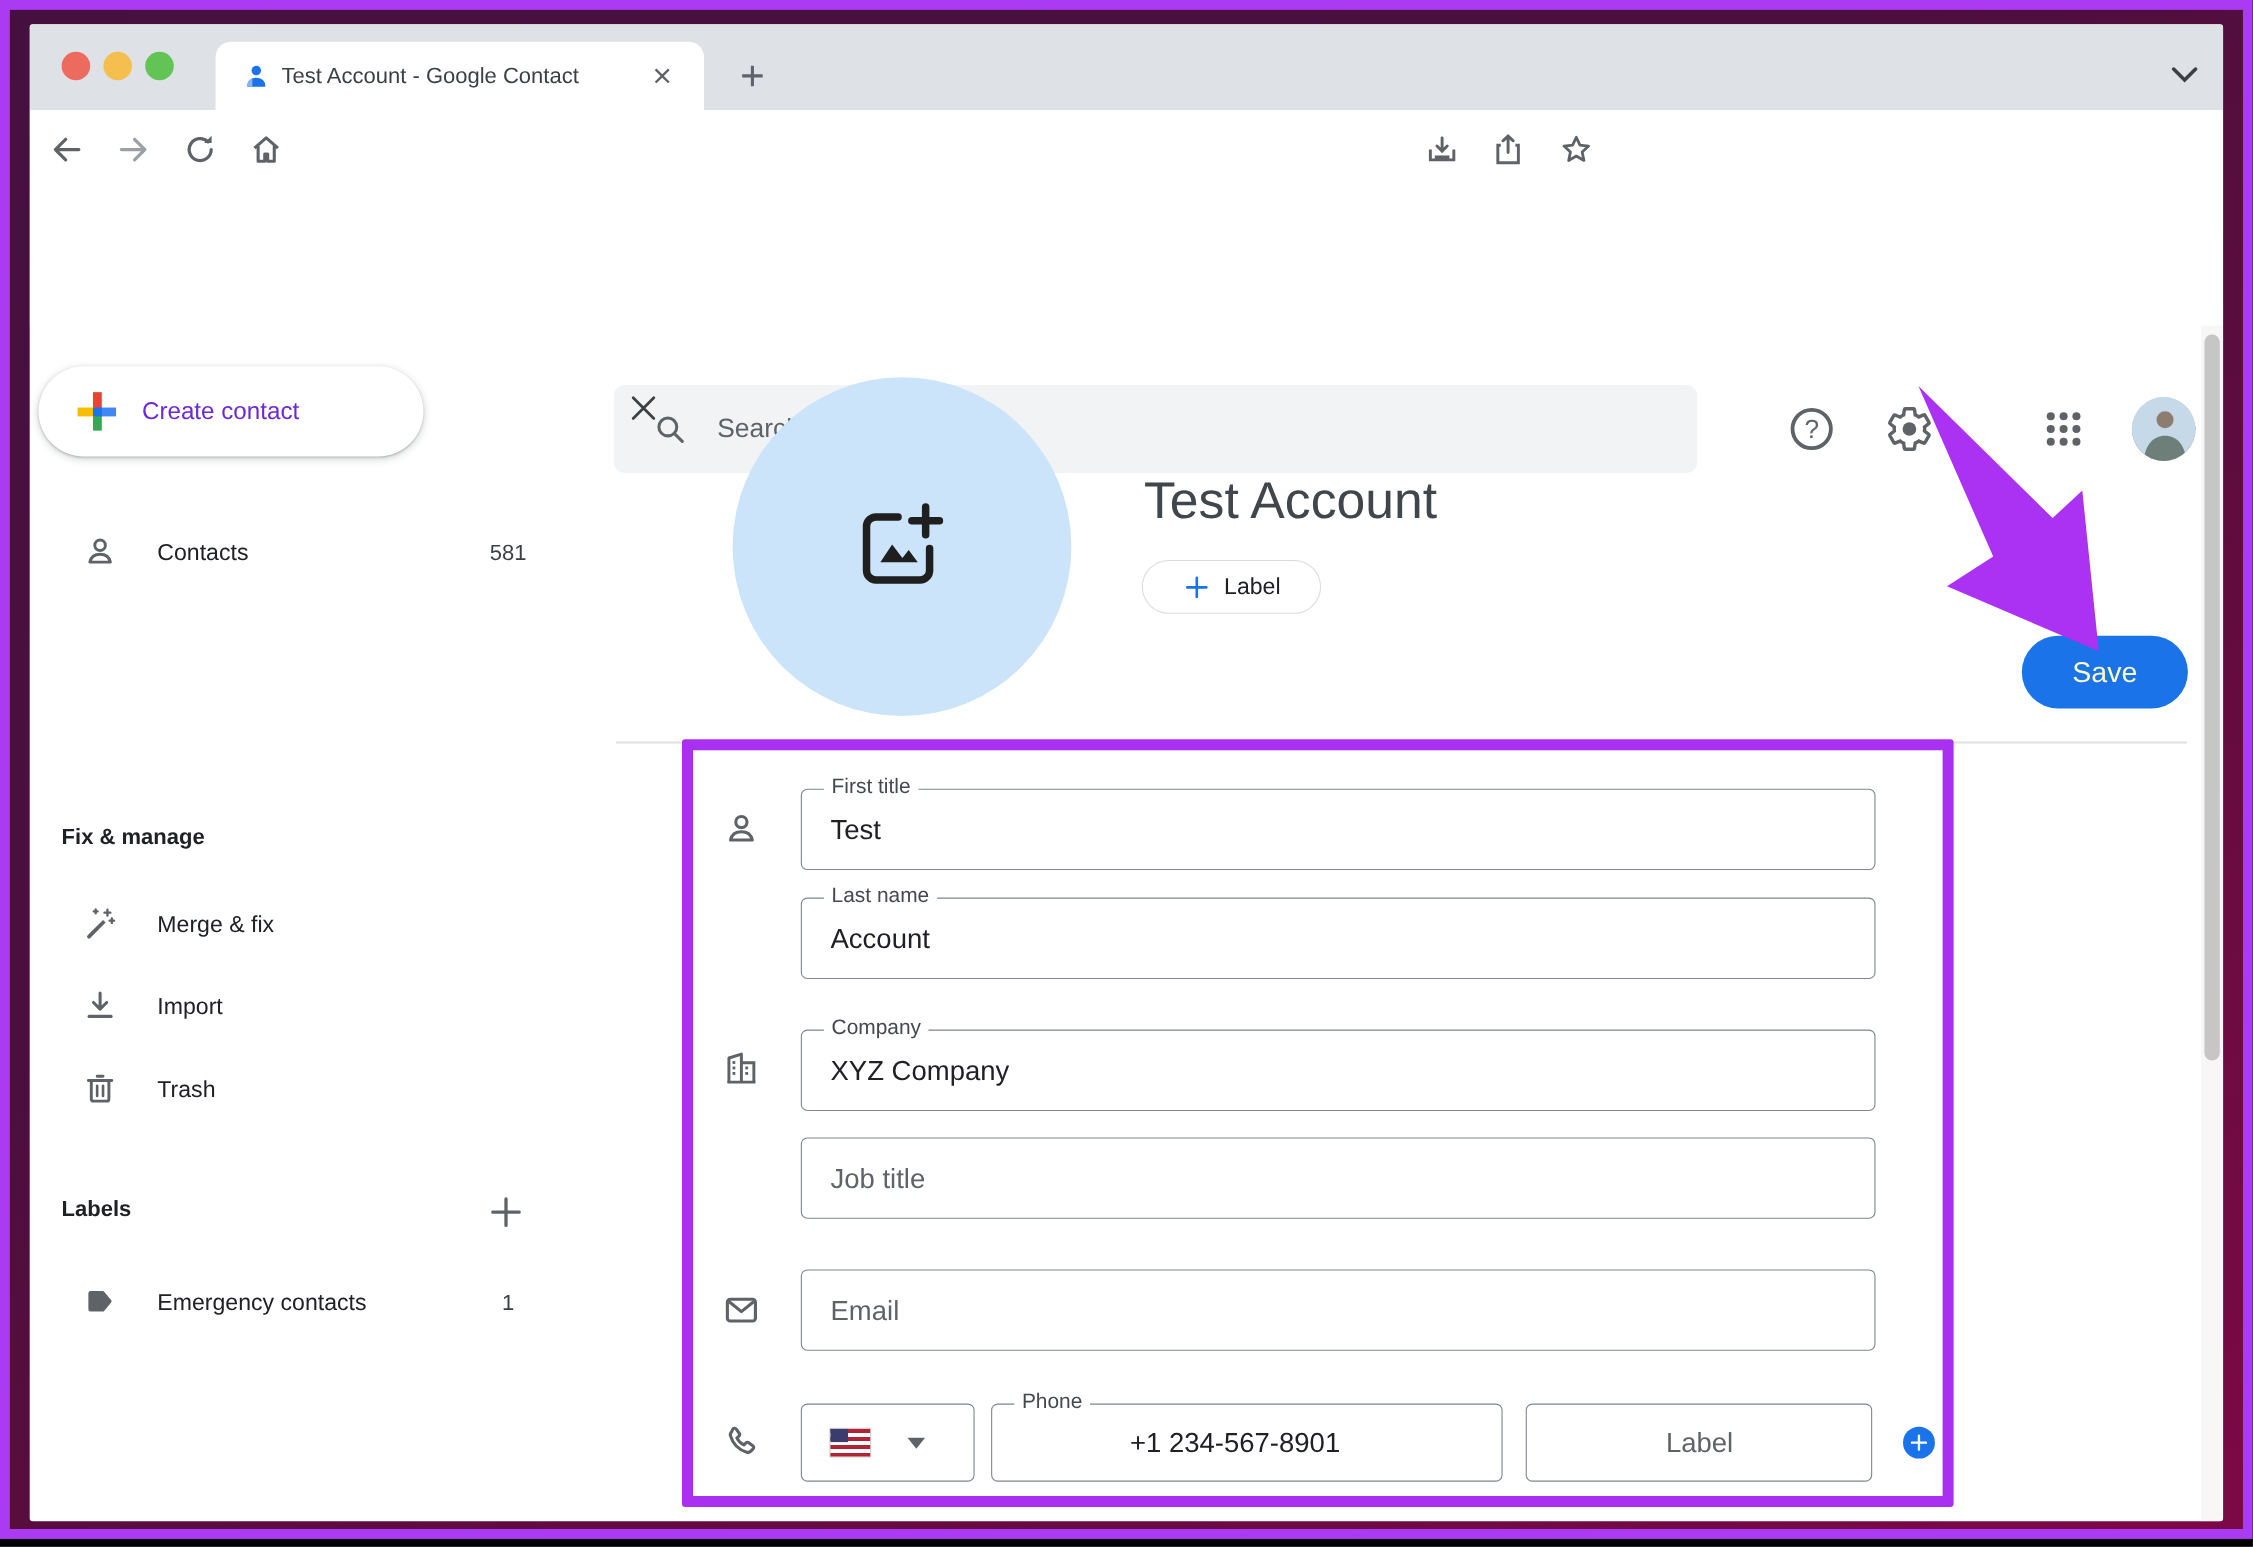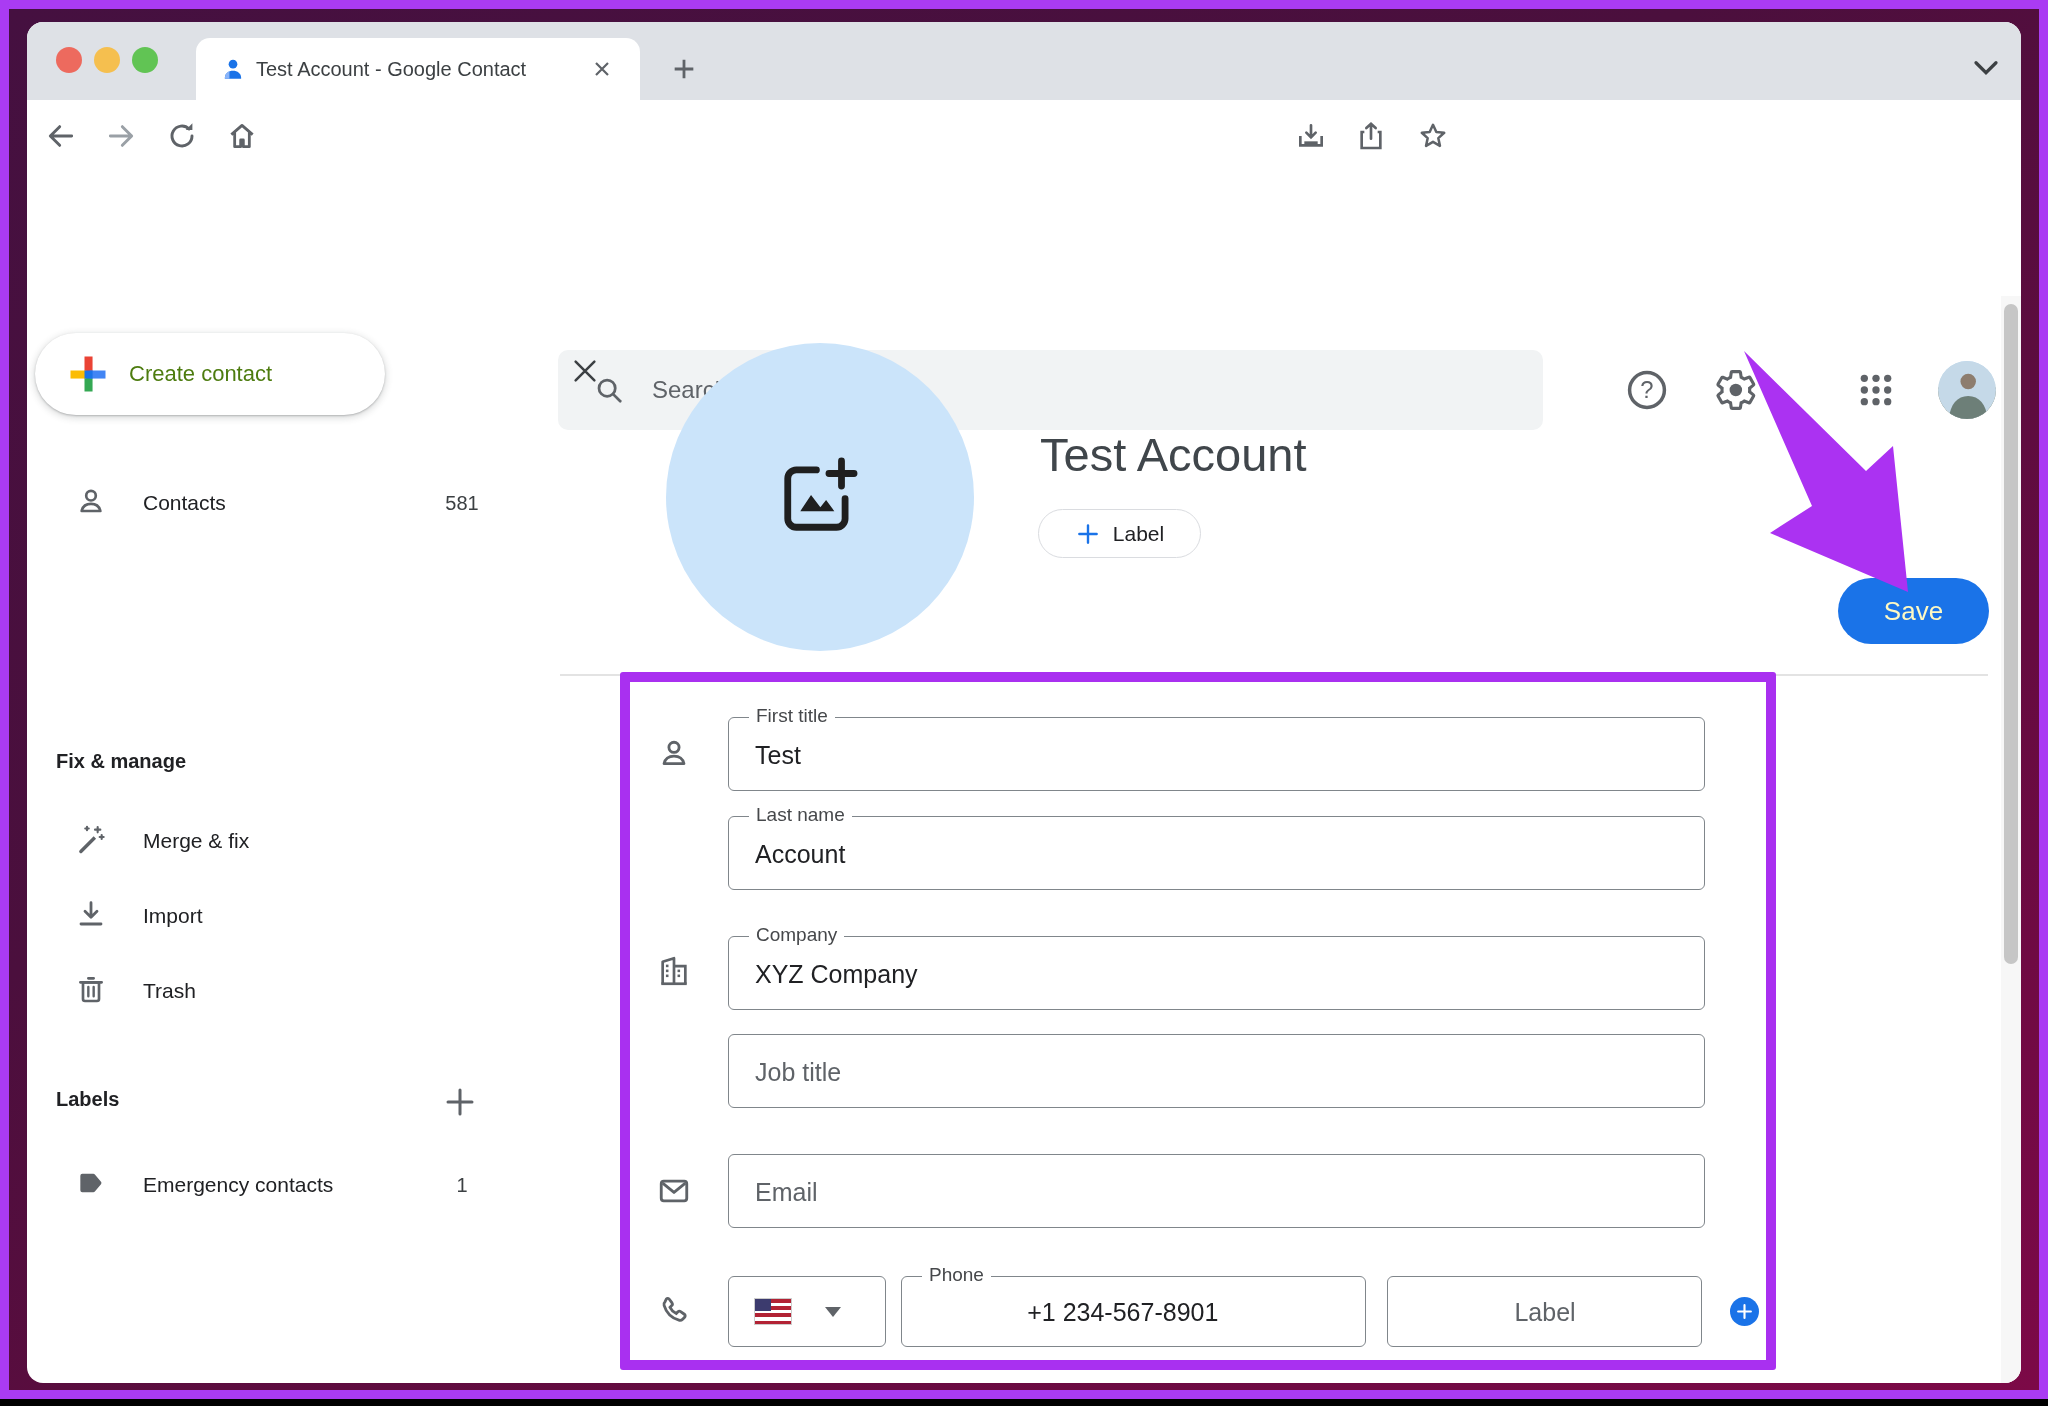--- a/index.html
+++ b/index.html
@@ -5,21 +5,21 @@
   html,body{margin:0;padding:0;background:#000;}
   body{width:2048px;height:1406px;position:relative;overflow:hidden;
        font-family:"Liberation Sans", sans-serif;-webkit-font-smoothing:antialiased;}
   .abs{position:absolute;}
   
   .frame{position:absolute;left:0;top:0;width:2048px;height:1399px;box-sizing:border-box;
          border:9px solid #aa3bf3;
          background:linear-gradient(150deg,#451040 0%,#4b0f3d 38%,#650b40 70%,#7c0947 100%);}
   
   .window{position:absolute;left:27px;top:22px;width:1994px;height:1361px;background:#fff;
-          border-radius:16px;overflow:hidden;}
+          border-radius:3px;overflow:hidden;}
   
   .tabbar{position:absolute;left:0;top:0;width:1994px;height:78px;background:#dee1e6;}
   .traffic{position:absolute;top:25px;width:26px;height:26px;border-radius:50%;}
   .tab{position:absolute;left:169px;top:16px;width:444px;height:62px;background:#fff;
        border-radius:14px 14px 0 0;display:flex;align-items:center;}
   .tabtitle{font-size:20px;color:#3c4043;white-space:nowrap;overflow:hidden;width:330px;margin-left:10px;
             -webkit-mask-image:linear-gradient(90deg,#000 88%,transparent);mask-image:linear-gradient(90deg,#000 88%,transparent);}
   .icbtn{display:flex;align-items:center;justify-content:center;}
   
   .toolbar{position:absolute;left:0;top:78px;width:1994px;height:72px;background:#fff;}
@@ -37,21 +37,21 @@
   .appname{font-size:30px;color:#5f6368;}
   .search{position:absolute;left:531px;top:178px;width:985px;height:80px;background:#f1f3f4;
           border-radius:10px;display:flex;align-items:center;}
   .search input{border:none;outline:none;background:transparent;font-size:24px;color:#202124;
           font-family:"Liberation Sans",sans-serif;width:800px;}
   .search input::placeholder{color:#5f6368;}
   
   .createbtn{position:absolute;left:8px;top:311px;width:350px;height:82px;background:#fff;border-radius:41px;
              box-shadow:0 1px 2px rgba(60,64,67,.3),0 2px 6px 2px rgba(60,64,67,.15);
              display:flex;align-items:center;cursor:pointer;}
-  .createbtn span{font-size:22px;color:#4d7c0f;font-weight:500;margin-left:20px;}
+  .createbtn span{font-size:22px;color:#6d28d9;font-weight:500;margin-left:20px;}
   .navrow{position:absolute;left:0;width:500px;height:56px;display:flex;align-items:center;cursor:pointer;}
   .navrow .lbl{font-size:21px;color:#202124;position:absolute;left:116px;}
   .navrow .cnt{font-size:20px;color:#3c4043;position:absolute;left:410px;width:50px;text-align:center;}
   .navico{position:absolute;left:48px;}
   .sideheading{position:absolute;left:29px;font-size:20px;font-weight:700;color:#202124;}
   
   .bigavatar{position:absolute;left:639px;top:321px;width:308px;height:308px;border-radius:50%;
              background:#cbe4fa;display:flex;align-items:center;justify-content:center;cursor:pointer;}
   .title{position:absolute;left:1013px;top:405px;font-size:47px;color:#40464b;}
   .labelbtn{position:absolute;left:1011px;top:487px;width:163px;height:49px;border:1.5px solid #dadce0;

